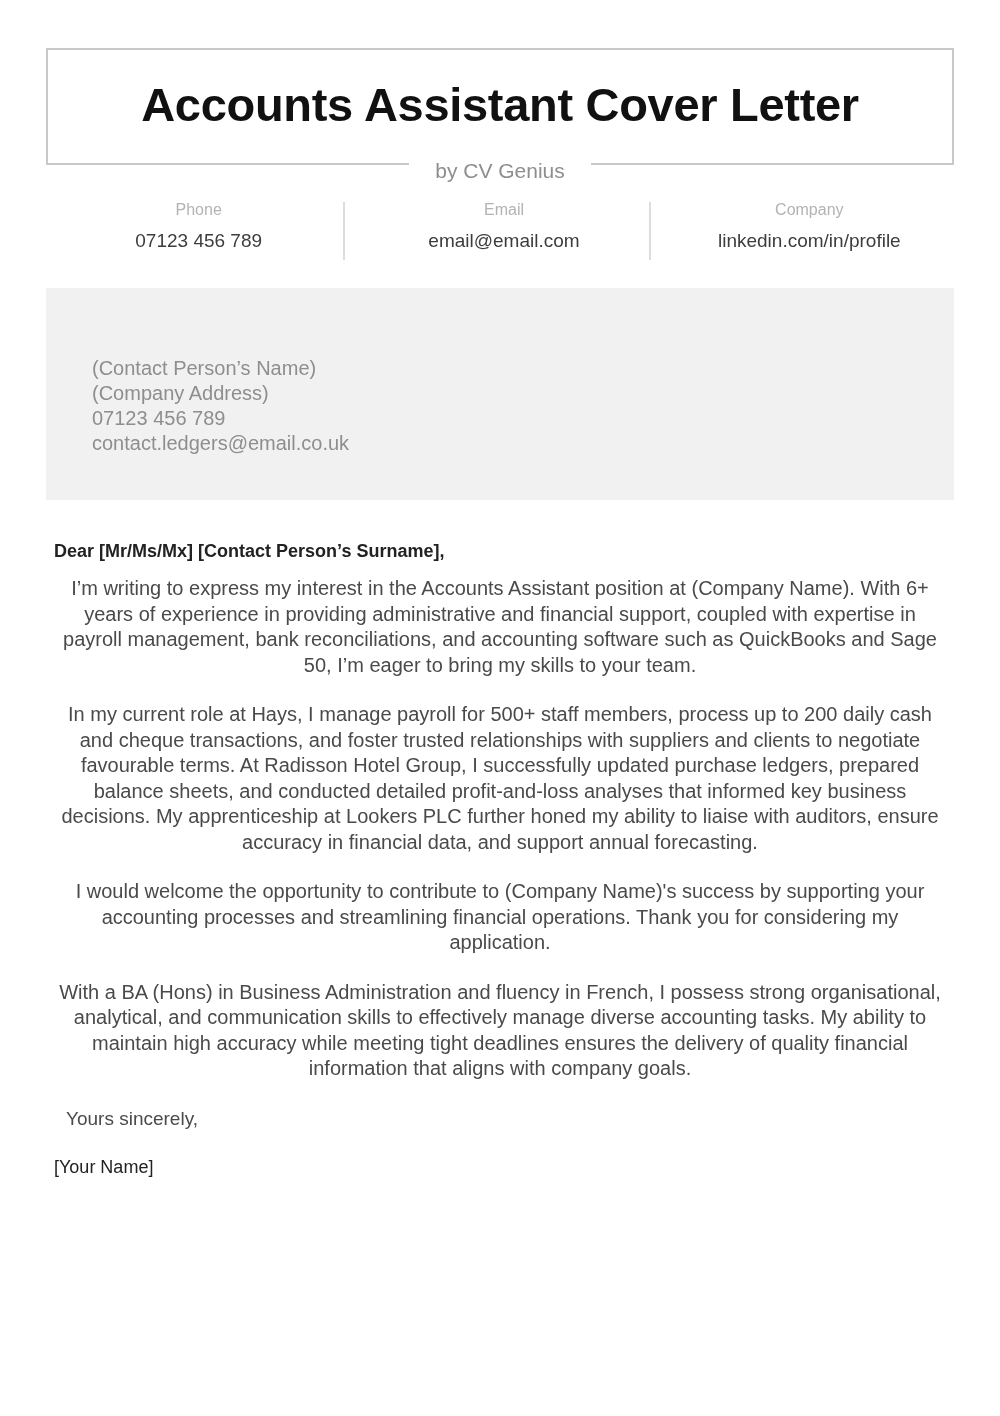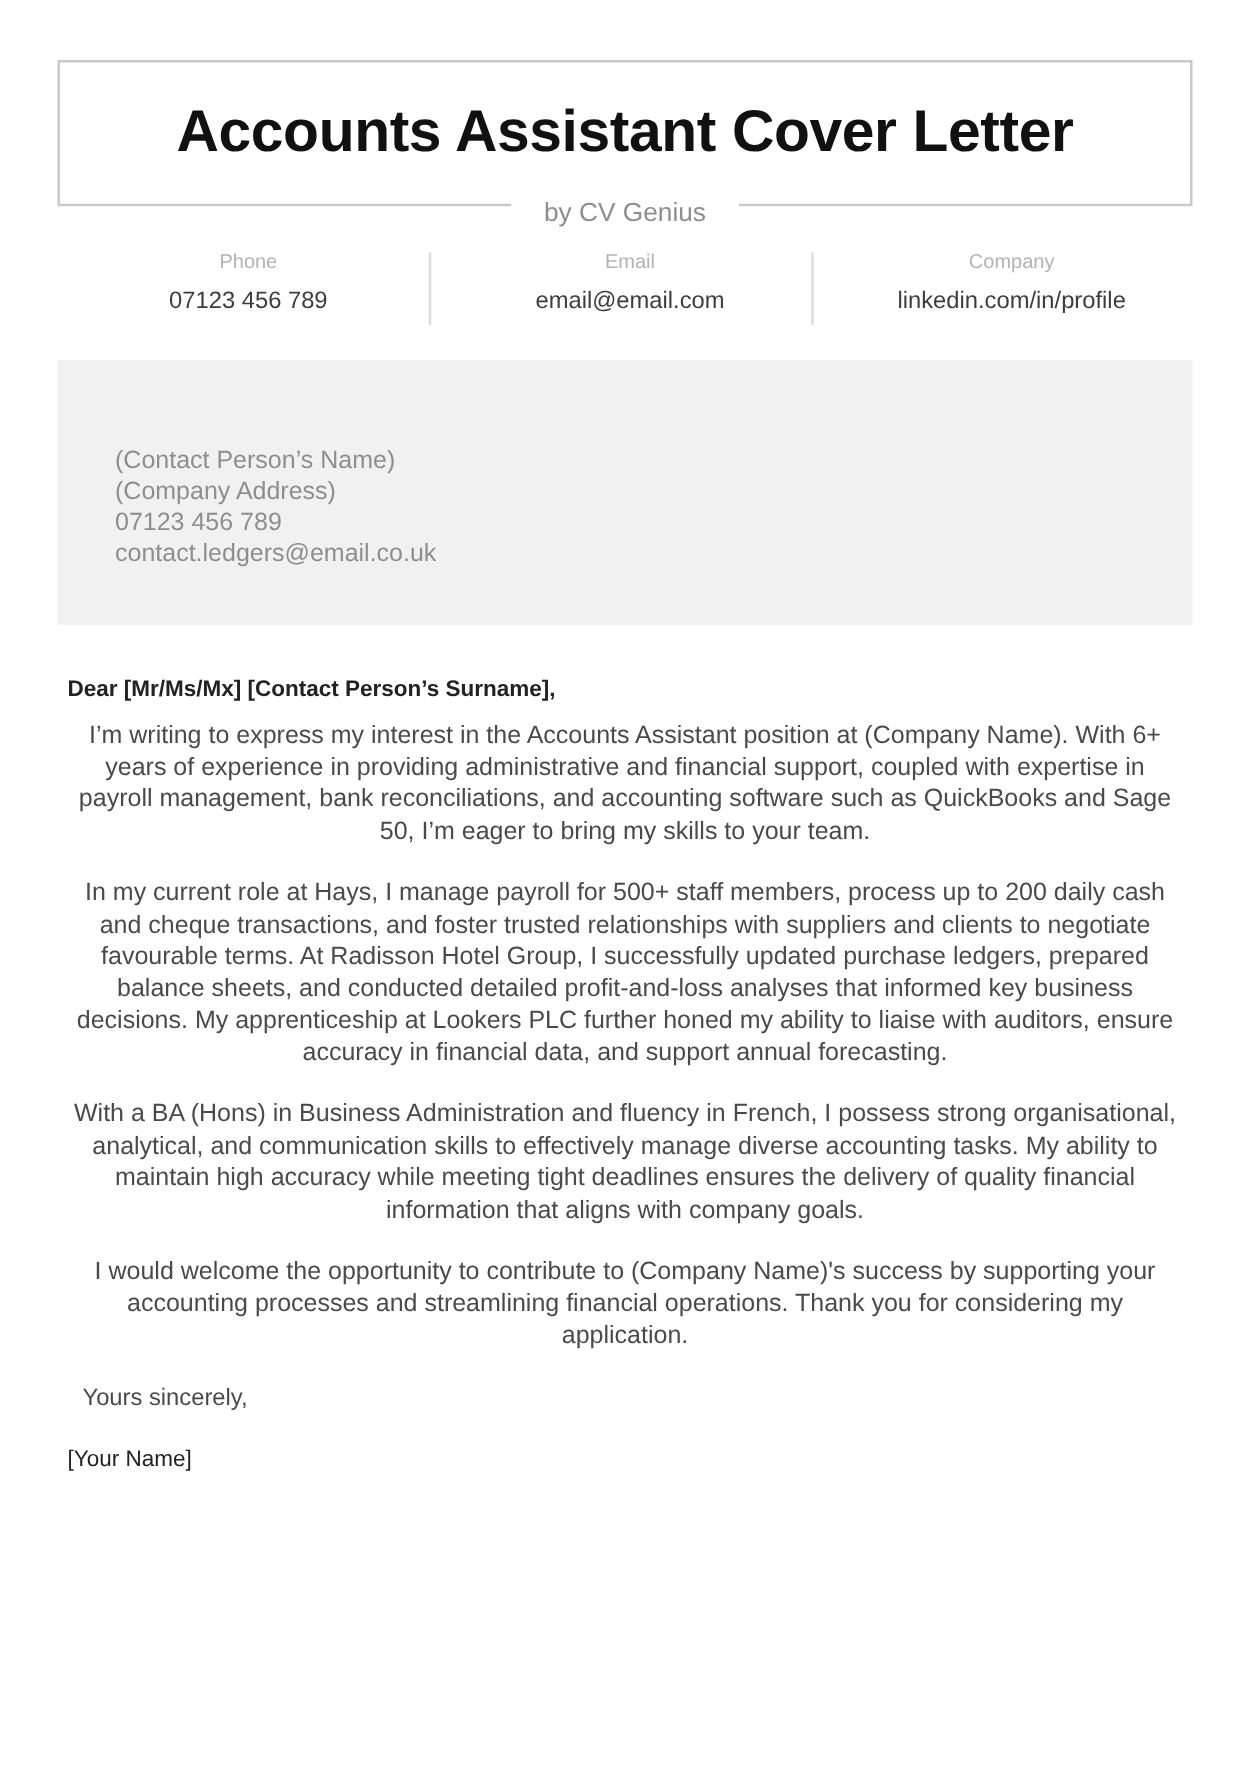--- a/index.html
+++ b/index.html
@@ -192,19 +192,19 @@
       <div class="recipient-line">(Company Address)</div>
       <div class="recipient-line">07123 456 789</div>
       <div class="recipient-line">contact.ledgers@email.co.uk</div>
     </div>
   </div>
 
   <div class="letter-body">
     <p class="salutation">Dear [Mr/Ms/Mx] [Contact Person’s Surname],</p>
     <p class="body-par">I’m writing to express my interest in the Accounts Assistant position at (Company Name). With 6+ years of experience in providing administrative and financial support, coupled with expertise in payroll management, bank reconciliations, and accounting software such as QuickBooks and Sage 50, I’m eager to bring my skills to your team.</p>
     <p class="body-par">In my current role at Hays, I manage payroll for 500+ staff members, process up to 200 daily cash and cheque transactions, and foster trusted relationships with suppliers and clients to negotiate favourable terms. At Radisson Hotel Group, I successfully updated purchase ledgers, prepared balance sheets, and conducted detailed profit-and-loss analyses that informed key business decisions. My apprenticeship at Lookers PLC further honed my ability to liaise with auditors, ensure accuracy in financial data, and support annual forecasting.</p>
+    <p class="body-par">I would welcome the opportunity to contribute to (Company Name)'s success by supporting your accounting processes and streamlining financial operations. Thank you for considering my application.</p>
     <p class="body-par">With a BA (Hons) in Business Administration and fluency in French, I possess strong organisational, analytical, and communication skills to effectively manage diverse accounting tasks. My ability to maintain high accuracy while meeting tight deadlines ensures the delivery of quality financial information that aligns with company goals.</p>
-    <p class="body-par">I would welcome the opportunity to contribute to (Company Name)'s success by supporting your accounting processes and streamlining financial operations. Thank you for considering my application.</p>
     <p class="signoff">Yours sincerely,</p>
     <p class="signature-name">[Your Name]</p>
   </div>
 
 </div>
 
 </body></html>

